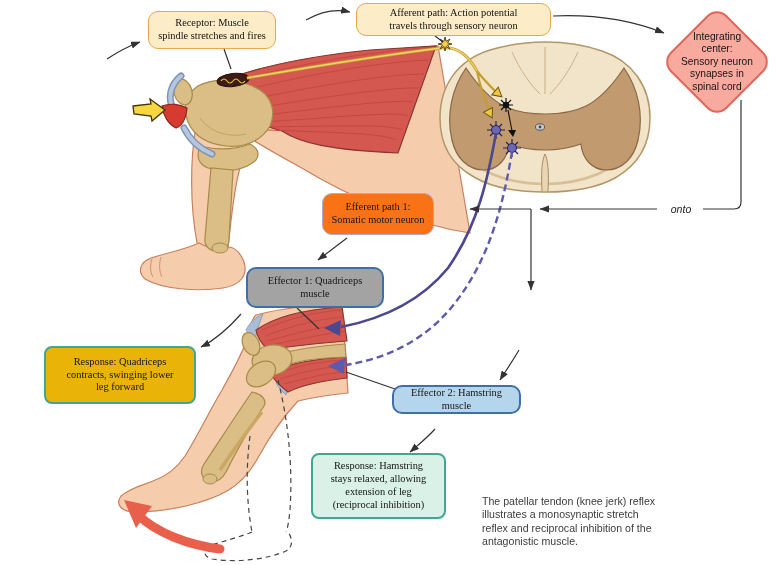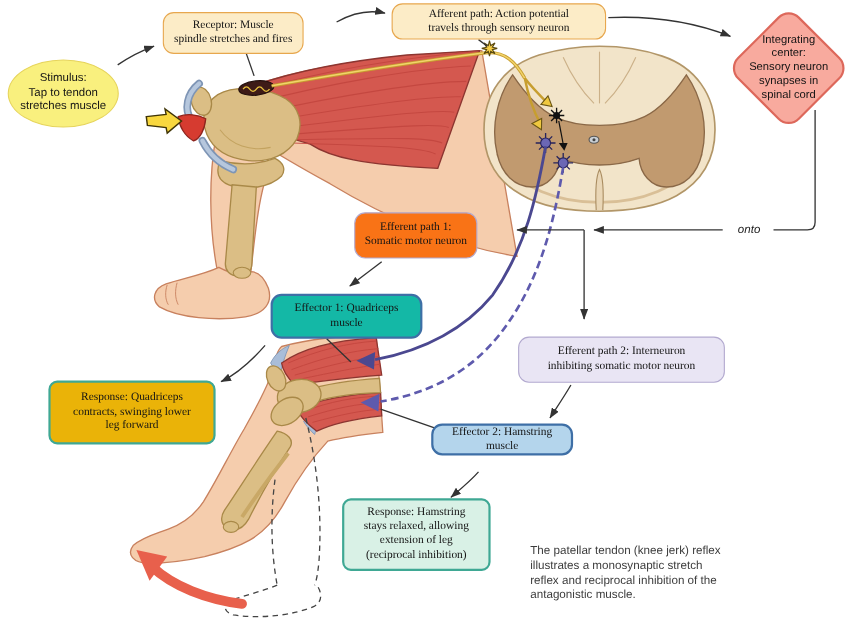--- a/index.html
+++ b/index.html
@@ -153,25 +153,20 @@
     <path d="M297,308 L319,329"></path>
     <path d="M241,314 C227,330 213,341 201,347" marker-end="url(#arr)"></path>
     <path d="M435,36 L443,42"></path>
     <path d="M224,49 L231,69"></path>
     <path d="M519,350 C512,362 505,372 500,380" marker-end="url(#arr)"></path>
     <path d="M346,372 L395,389"></path>
     <path d="M435,429 C427,438 417,446 410,452" marker-end="url(#arr)"></path>
   </g>
 </svg>
 
-  <div class="node ellipse" style="left: 7px; top: 54px; width: 101px; height: 62px; background-color: rgb(249, 240, 126); border-color: rgb(230, 212, 92);">
-    <span>Stimulus:
-Tap to tendon
-stretches muscle</span>
-  </div>
 
   <div class="node rounded" style="left: 148px; top: 11px; width: 128px; height: 38px; background-color: rgb(252, 236, 199); border-color: rgb(231, 167, 78);">
     <span>Receptor: Muscle
 spindle stretches and fires</span>
   </div>
 
   <div class="node rounded" style="left: 356px; top: 3px; width: 195px; height: 33px; background-color: rgb(252, 236, 199); border-color: rgb(231, 167, 78);">
     <span>Afferent path: Action potential
 travels through sensory neuron</span>
   </div>
@@ -181,35 +176,31 @@
 center:
 Sensory neuron
 synapses in
 spinal cord</div>
 
   <div class="node rounded" style="left: 322px; top: 193px; width: 112px; height: 42px; background-color: #f97316; border-color: rgb(178, 169, 207);">
     <span>Efferent path 1:
 Somatic motor neuron</span>
   </div>
 
-  <div class="node rounded thick" style="left: 246px; top: 267px; width: 138px; height: 41px; background-color: #14b8a6; border-color: rgb(62, 111, 166);">
+  <div class="node rounded thick" style="left: 246px; top: 267px; width: 138px; height: 41px; background-color: #a3a3a3; border-color: rgb(62, 111, 166);">
     <span>Effector 1: Quadriceps
 muscle</span>
   </div>
 
   <div class="node rounded thick" style="left: 44px; top: 346px; width: 152px; height: 58px; border-radius: 8px; background-color: #eab308; border-color: rgb(63, 168, 148);">
     <span>Response: Quadriceps
 contracts, swinging lower
 leg forward</span>
   </div>
 
-  <div class="node rounded" style="left: 471px; top: 306px; width: 188px; height: 42px; background-color: rgb(233, 229, 244); border-color: rgb(178, 169, 207);">
-    <span>Efferent path 2: Interneuron
-inhibiting somatic motor neuron</span>
-  </div>
 
   <div class="node rounded thick" style="left: 392px; top: 385px; width: 129px; height: 29px; background-color: rgb(180, 213, 236); border-color: rgb(62, 111, 166);">
     <span>Effector 2: Hamstring
 muscle</span>
   </div>
 
   <div class="node rounded thick" style="left: 311px; top: 453px; width: 135px; height: 66px; border-radius: 8px; background-color: rgb(217, 241, 230); border-color: rgb(63, 168, 148);">
     <span>Response: Hamstring
 stays relaxed, allowing
 extension of leg

